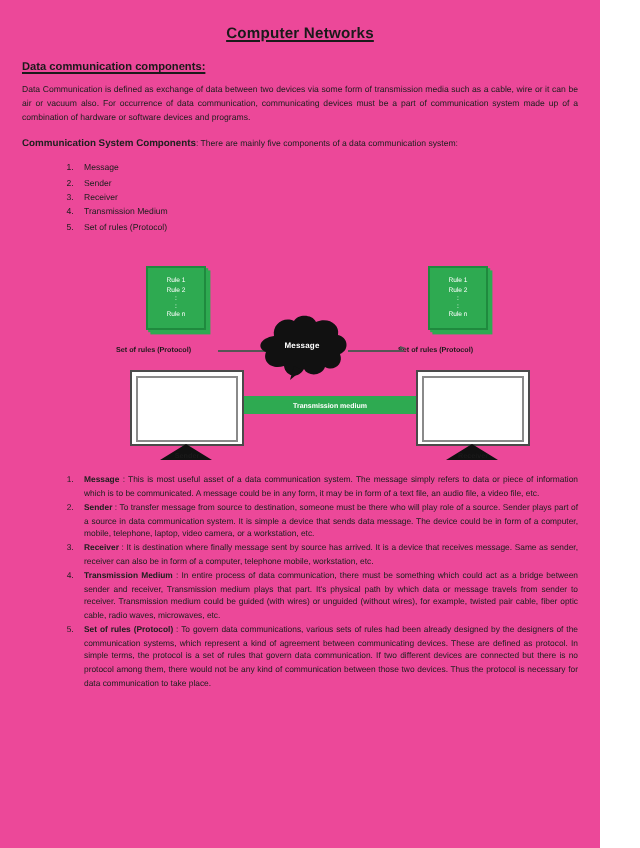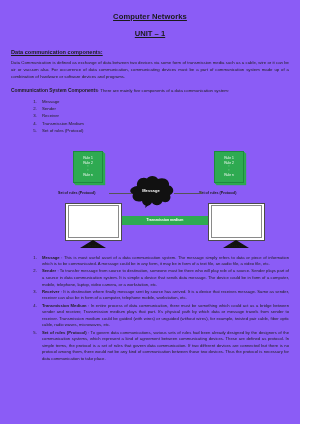--- a/index.html
+++ b/index.html
@@ -11,21 +11,21 @@
     width: 300px;
     height: 424px;
     overflow: hidden;
     font-family: "Liberation Sans", sans-serif;
     color: #1a1a1a;
   }
   .page {
     position: relative;
     width: 300px;
     height: 424px;
-    background: #8b5cf6;
+    background: #ec4899;
     box-sizing: border-box;
     padding: 9px 11px 0 11px;
   }
 
   
   .doc-title {
     text-align: center;
     font-size: 7.6px;
     font-weight: bold;
     text-decoration: underline;
@@ -236,21 +236,20 @@
   ol.detail-list .term {
     font-weight: bold;
   }
 </style>
 </head>
 <body>
 
 <div class="page">
 
   <h1 class="doc-title">Computer Networks</h1>
-  <h2 class="unit-title">UNIT – 1</h2>
 
   <h3 class="section-heading">Data communication components:</h3>
 
   <p class="para">Data Communication is defined as exchange of data between two devices via some form of transmission media such as a cable, wire or it can be air or vacuum also. For occurrence of data communication, communicating devices must be a part of communication system made up of a combination of hardware or software devices and programs.</p>
 
   <p class="subhead-para">
     <span class="lbl">Communication System Components</span><span>: There are mainly five components of a data communication system:</span>
   </p>
 
   <ol class="simple-list">

